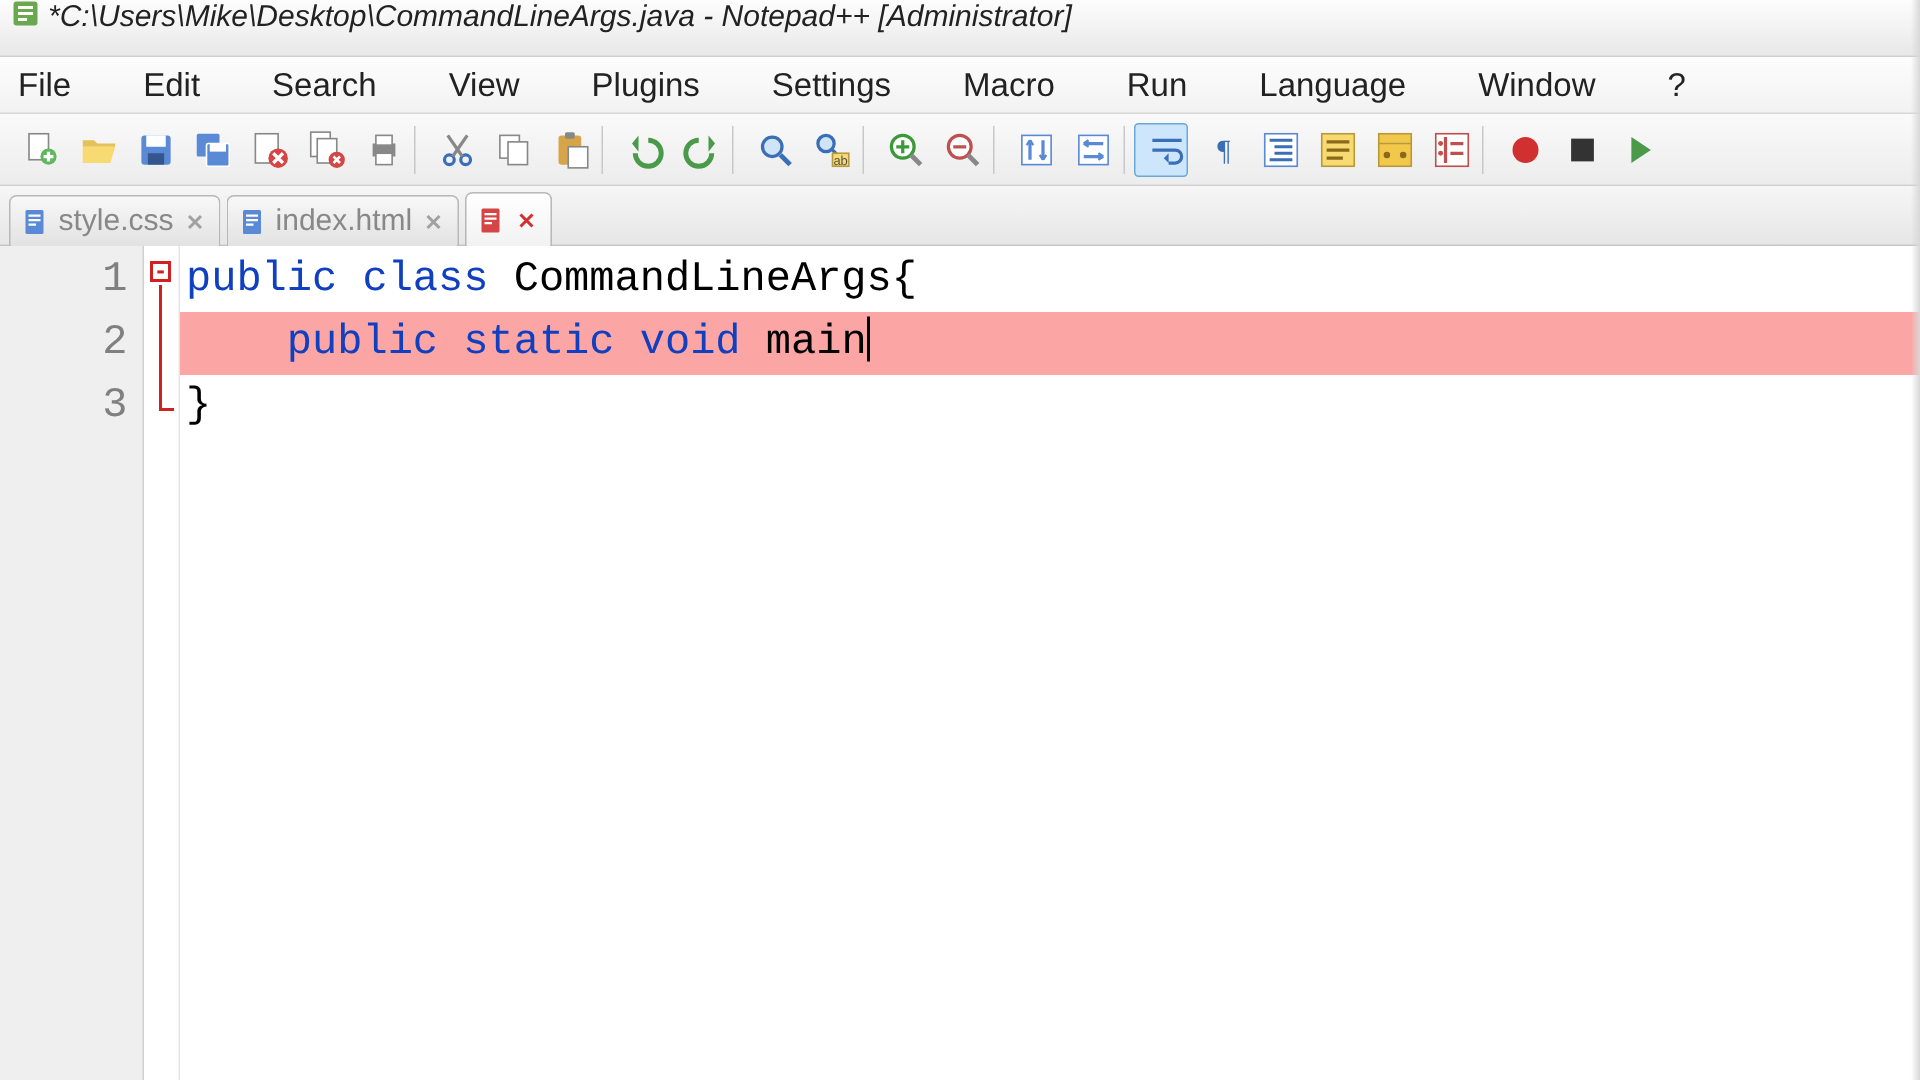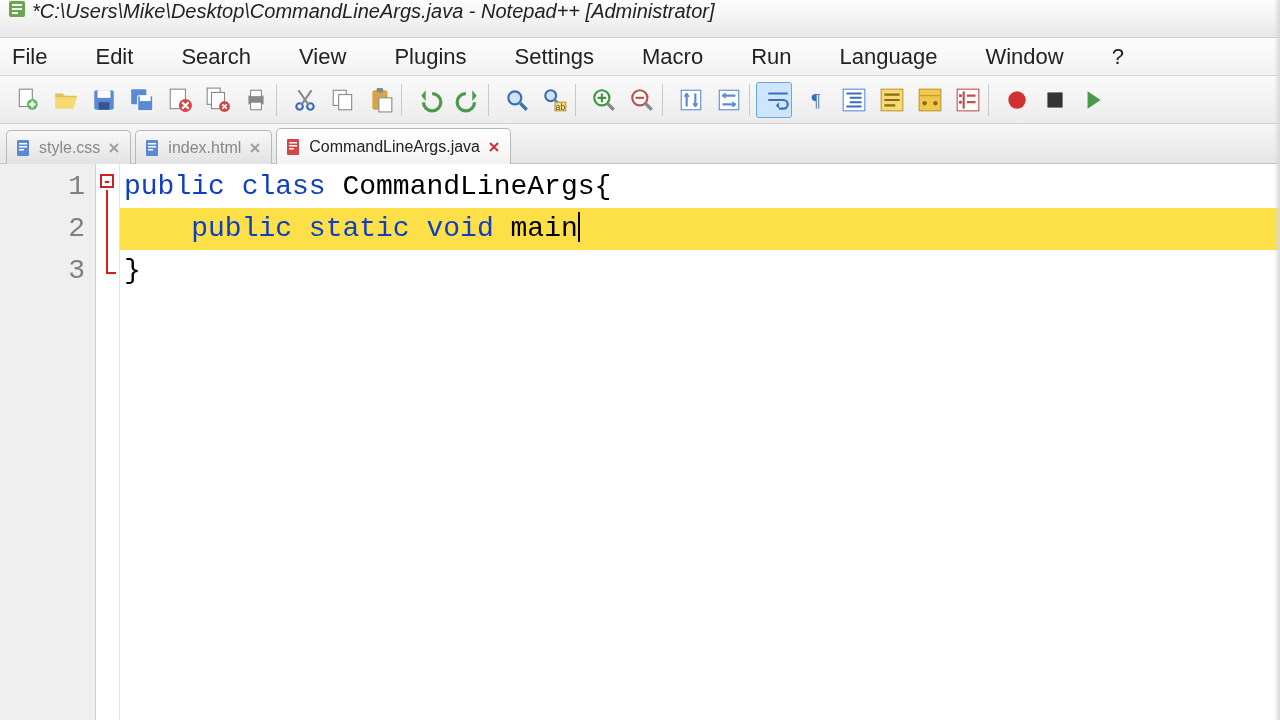--- a/index.html
+++ b/index.html
@@ -58,21 +58,21 @@
   }
   .toolbar .btn.active { background:#cde6fb; border-color:#6aa8d8; }
   .toolbar svg { width: 26px; height: 26px; display:block; }
   .tabbar {
     height: 40px;
     background: linear-gradient(to bottom, #f6f6f6, #e6e6e6);
     border-bottom: 1px solid #c4c4c4;
     display: flex;
     align-items: flex-end;
     padding-left: 6px;
-    font-size: 16px;
+    font-size: 20px;
   }
   .tab {
     height: 34px;
     display: flex; align-items: center;
     padding: 0 8px;
     border: 1px solid #b8b8b8;
     border-bottom: none;
     border-top-left-radius: 5px;
     border-top-right-radius: 5px;
     margin-right: 4px;
@@ -132,21 +132,21 @@
   .foldline {
     position:absolute; left:10px; top:26px; width:2px; height:84px; background:#d02020;
   }
   .foldend {
     position:absolute; left:10px; top:108px; width:10px; height:2px; background:#d02020;
   }
   .code {
     flex:1; padding-top: 2px; white-space: pre; position:relative;
   }
   .code .line { height: 42px; padding-left: 4px; }
-  .code .line.current { background:#fde047; }
+  .code .line.current { background:#fca5a5; }
   .kw { color:#1040c0; }
   .txt { color:#000; }
   .cursor {
     display:inline-block; width:2px; height:30px; background:#000; vertical-align:middle; position:relative; top:-2px;
   }
   .blur-right {
     position: fixed; right:0; top:0; width:6px; height:720px; background:linear-gradient(to right,rgba(240,240,240,0),#d8d8d8);
   }
 </style>
 </head>
@@ -455,21 +455,20 @@
     </div>
     <div class="tab active">
       <span class="ficon">
         <svg viewBox="0 0 18 18">
           <rect x="2" y="1" width="12" height="16" fill="#d64545" rx="1"></rect>
           <rect x="4" y="4" width="8" height="1.5" fill="#fff"></rect>
           <rect x="4" y="7" width="8" height="1.5" fill="#fff"></rect>
           <rect x="4" y="10" width="5" height="1.5" fill="#fff"></rect>
         </svg>
       </span>
-      <span>CommandLineArgs.java</span>
       <span class="close">
         <svg viewBox="0 0 12 12">
           <path d="M2 2 L10 10 M10 2 L2 10" stroke="#d03030" stroke-width="2"></path>
         </svg>
       </span>
     </div>
   </div>
 
 <div class="editor">
   <div class="gutter" id="gutter">

